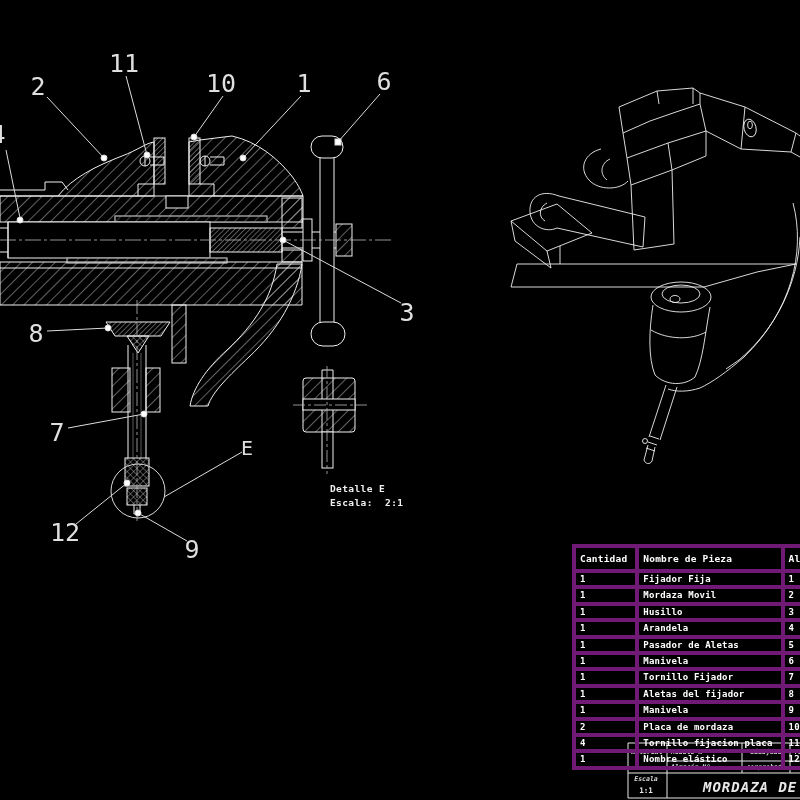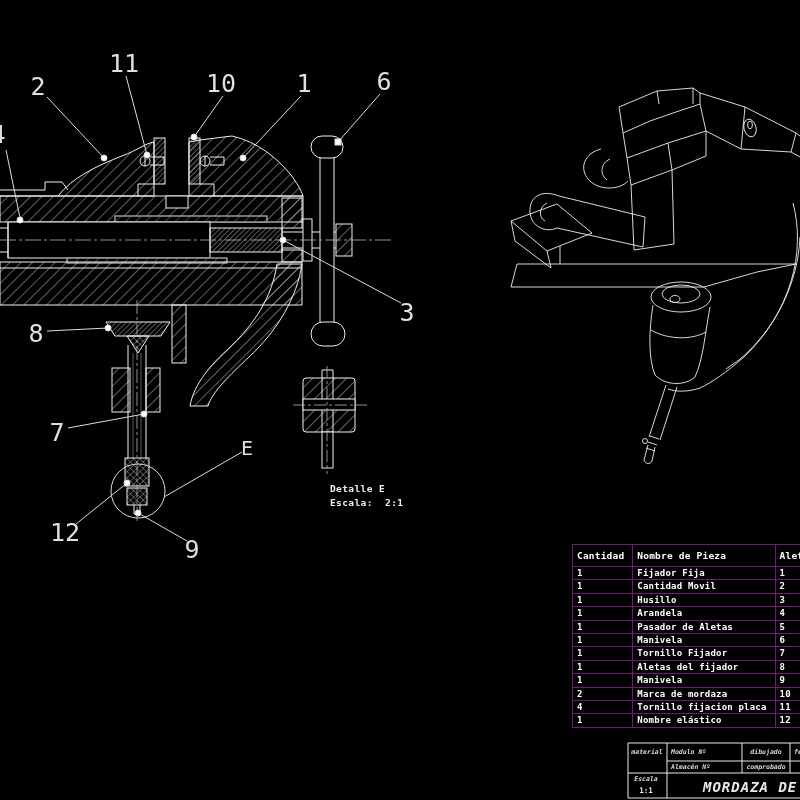--- a/index.html
+++ b/index.html
@@ -7,21 +7,21 @@
   #stage{position:absolute;left:0;top:0;width:800px;height:800px;}
   svg text{font-family:"DejaVu Sans Mono",monospace;white-space:pre;}
   .callout{fill:#dfdfdf;font-size:25px;}
   .callout-sm{fill:#dfdfdf;font-size:20px;}
   .detail-label{fill:#f0f0f0;font-size:9.5px;font-weight:bold;letter-spacing:.4px;}
   .tb-small{fill:#d8d8d8;font-size:6.5px;font-weight:bold;font-style:italic;}
   .tb-scale{fill:#e8e8e8;font-size:7.5px;font-weight:bold;}
   .tb-title{fill:#e8e8e8;font-size:14px;font-weight:bold;font-style:italic;letter-spacing:1px;}
   #parts-table{position:absolute;left:572px;top:544px;border-collapse:collapse;table-layout:fixed;
     color:#fff;font-size:9px;font-weight:bold;letter-spacing:.2px;}
-  #parts-table th,#parts-table td{border:1px solid #701a75;padding:0 8px 0 4px;text-align:left;
+  #parts-table th,#parts-table td{border:4px solid #701a75;padding:0 8px 0 4px;text-align:left;
     white-space:nowrap;overflow:hidden;}
   #parts-table th{height:21px;font-size:9.5px;}
   #parts-table td{height:12.4px;line-height:12.4px;}
 </style>
 </head>
 <body>
 
 <svg id="stage" viewBox="0 0 800 800" xmlns="http://www.w3.org/2000/svg">
   <defs>
     <pattern id="h8" patternUnits="userSpaceOnUse" width="8" height="8" patternTransform="rotate(45)">
@@ -242,21 +242,21 @@
     </tr>
   </thead>
   <tbody>
     <tr>
         <td>1</td>
         <td>Fijador Fija</td>
         <td>1</td>
       </tr>
     <tr>
         <td>1</td>
-        <td>Cantidad Movil</td>
+        <td>Mordaza Movil</td>
         <td>2</td>
       </tr>
     <tr>
         <td>1</td>
         <td>Husillo</td>
         <td>3</td>
       </tr>
     <tr>
         <td>1</td>
         <td>Arandela</td>
@@ -282,21 +282,21 @@
         <td>Aletas del fijador</td>
         <td>8</td>
       </tr>
     <tr>
         <td>1</td>
         <td>Manivela</td>
         <td>9</td>
       </tr>
     <tr>
         <td>2</td>
-        <td>Marca de mordaza</td>
+        <td>Placa de mordaza</td>
         <td>10</td>
       </tr>
     <tr>
         <td>4</td>
         <td>Tornillo fijacion placa</td>
         <td>11</td>
       </tr>
     <tr>
         <td>1</td>
         <td>Nombre elástico</td>

